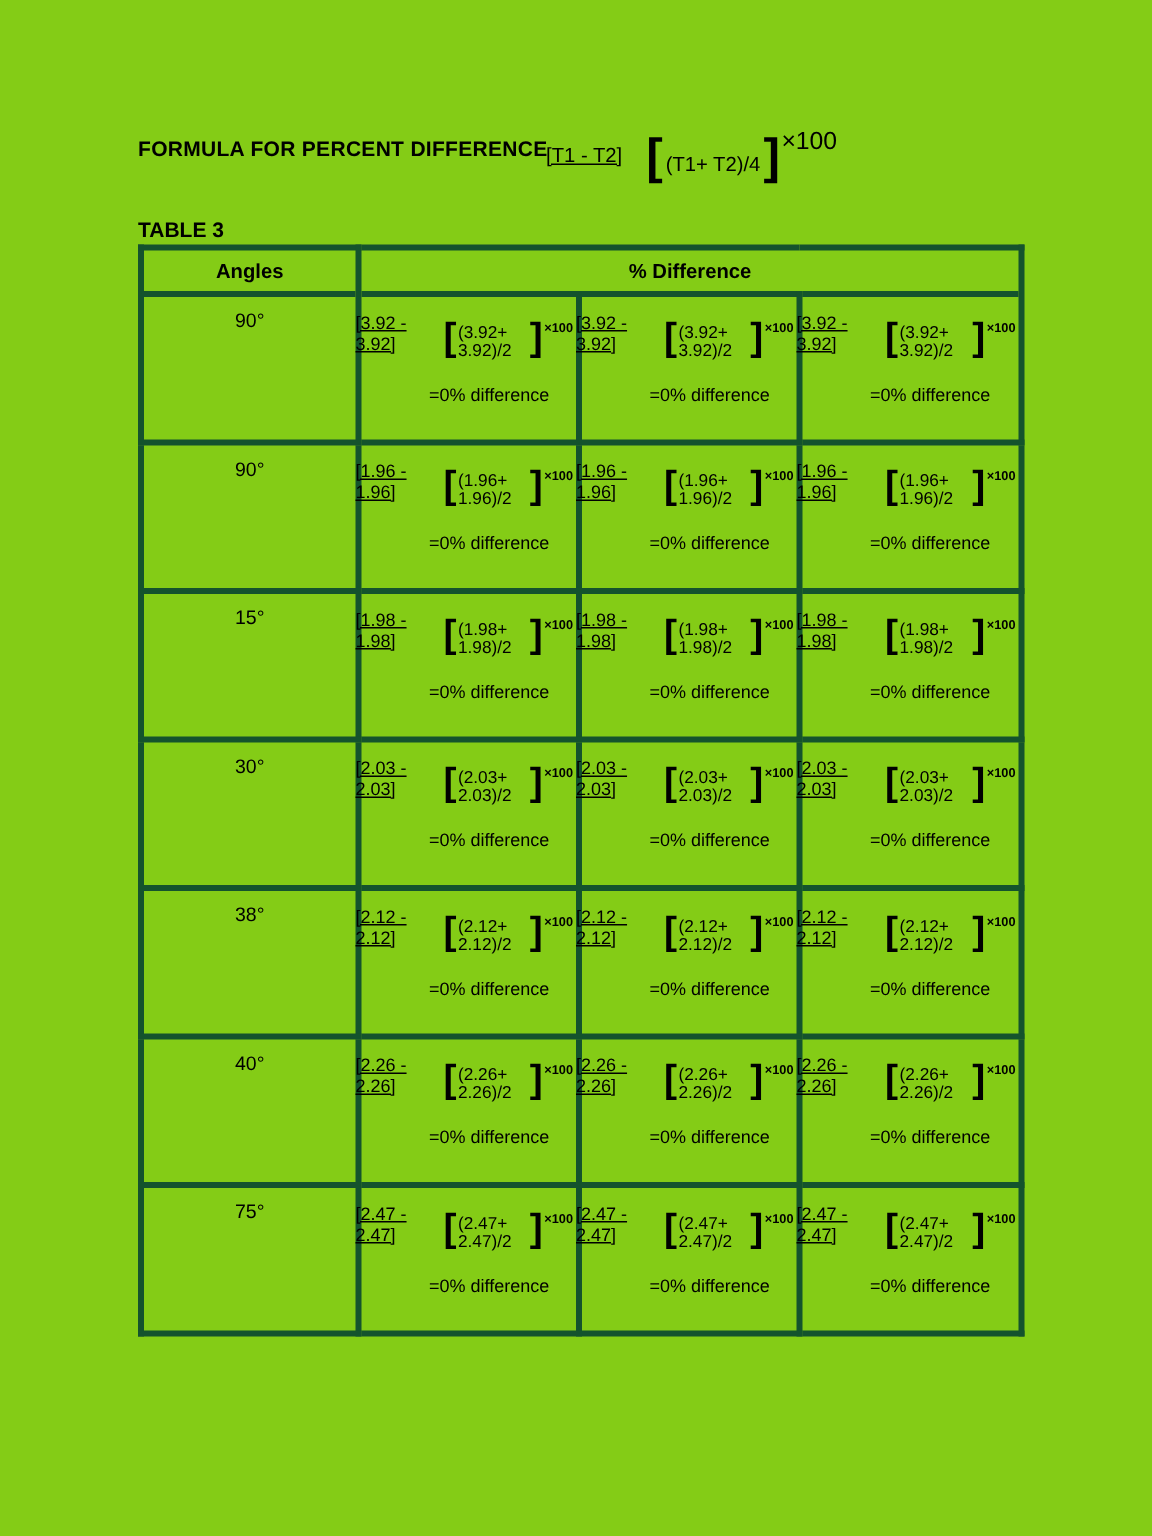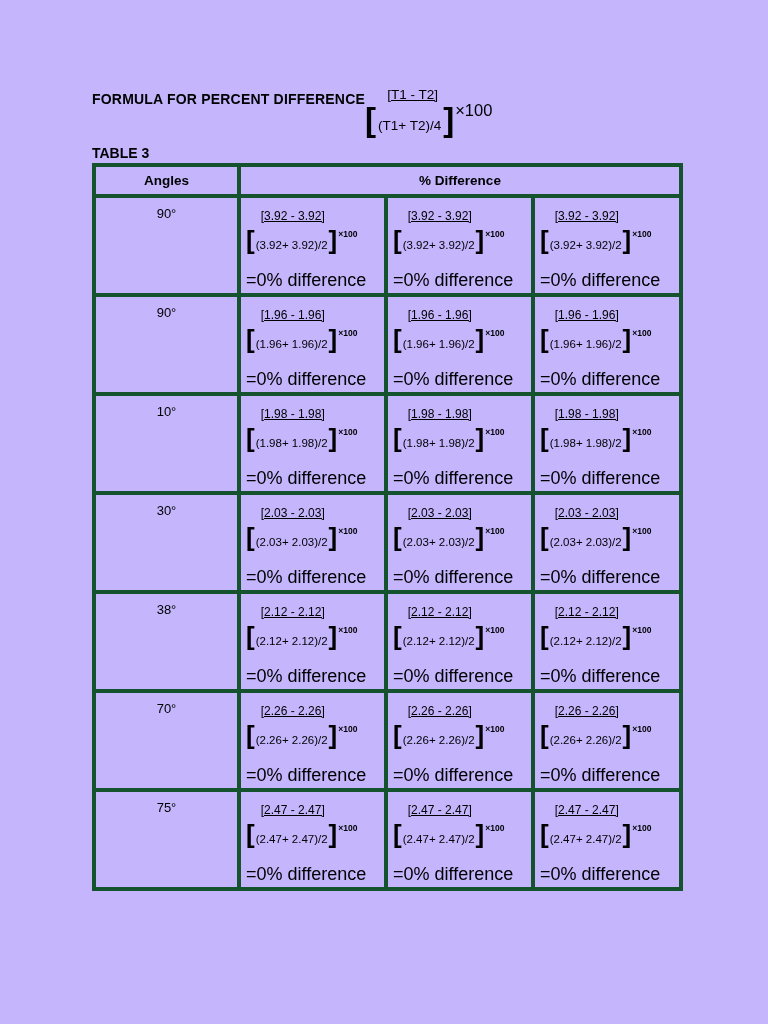--- a/index.html
+++ b/index.html
@@ -1,38 +1,38 @@
 <!DOCTYPE html>
 <html><head>
 <meta charset="utf-8">
 <style>
   * { margin: 0; padding: 0; box-sizing: border-box; }
   html, body { background: #ffffff; }
   .page {
     position: relative;
     width: 768px;
     height: 1024px;
-    background: #c4b5fd;
+    background: #84cc16;
     color: #000;
     font-family: "Liberation Sans", sans-serif;
     overflow: hidden;
   }
   .heading {
     position: absolute;
     left: 92px; top: 91px;
     font-size: 14px;
     font-weight: bold;
     letter-spacing: 0.2px;
   }
   
   .main-formula {
     position: absolute;
-    left: 365px; top: 87px;
+    left: 380px; top: 87px;
     display: flex;
-    flex-direction: column;
+    flex-direction: row;
     align-items: center;
     width: fit-content;
   }
   .mf-num {
     font-size: 13.5px;
     text-decoration: underline;
     transform: translateX(-16px);
     margin-bottom: 1px;
   }
   .mf-line { display: flex; align-items: center; }
@@ -63,36 +63,36 @@
     vertical-align: top;
     text-align: center;
     font-size: 13px;
     padding-top: 8px;
   }
   td.fcell {
     height: 99px;
     vertical-align: top;
     padding: 8px 2px 0 5px;
   }
-  .fc-wrap { display: inline-flex; flex-direction: column; align-items: center; }
+  .fc-wrap { display: inline-flex; flex-direction: row; align-items: center; }
   .fc-num {
     font-size: 12px;
     text-decoration: underline;
     transform: translateX(-9px);
     margin-bottom: 4px;
   }
   .fc-line { display: flex; align-items: center; }
   .bracket-md {
     font-size: 26px;
     line-height: 27px;
     font-weight: bold;
   }
-  .fc-den { font-size: 11.5px; position: relative; top: 4px; padding: 0 1px; text-align: right; }
+  .fc-den { font-size: 11.5px; position: relative; top: 4px; padding: 0 1px; }
   .fc-mult { font-size: 8.5px; font-weight: bold; align-self: flex-start; margin-top: 2px; margin-left: 1px; }
-  .fc-result { font-size: 18px; margin-top: 16px; }
+  .fc-result { font-size: 12px; margin-top: 16px; margin-left: 40px; }
 </style>
 </head>
 <body>
 
 <div class="page">
 
   <div class="heading">FORMULA FOR PERCENT DIFFERENCE</div>
 
   <div class="main-formula">
     <div class="mf-num">[T1 - T2]</div>
@@ -200,21 +200,21 @@
         <span class="fc-den">(1.96+ 1.96)/2</span>
         <span class="bracket-md">]</span>
         <span class="fc-mult">×100</span>
       </div>
     </div>
     <div class="fc-result">=0% difference</div>
   </td>
 </tr>
 
   <tr>
-    <td class="angle">10°</td>
+    <td class="angle">15°</td>
 
   <td class="fcell">
     <div class="fc-wrap">
       <div class="fc-num">[1.98 - 1.98]</div>
       <div class="fc-line">
         <span class="bracket-md">[</span>
         <span class="fc-den">(1.98+ 1.98)/2</span>
         <span class="bracket-md">]</span>
         <span class="fc-mult">×100</span>
       </div>
@@ -329,21 +329,21 @@
         <span class="fc-den">(2.12+ 2.12)/2</span>
         <span class="bracket-md">]</span>
         <span class="fc-mult">×100</span>
       </div>
     </div>
     <div class="fc-result">=0% difference</div>
   </td>
 </tr>
 
   <tr>
-    <td class="angle">70°</td>
+    <td class="angle">40°</td>
 
   <td class="fcell">
     <div class="fc-wrap">
       <div class="fc-num">[2.26 - 2.26]</div>
       <div class="fc-line">
         <span class="bracket-md">[</span>
         <span class="fc-den">(2.26+ 2.26)/2</span>
         <span class="bracket-md">]</span>
         <span class="fc-mult">×100</span>
       </div>

